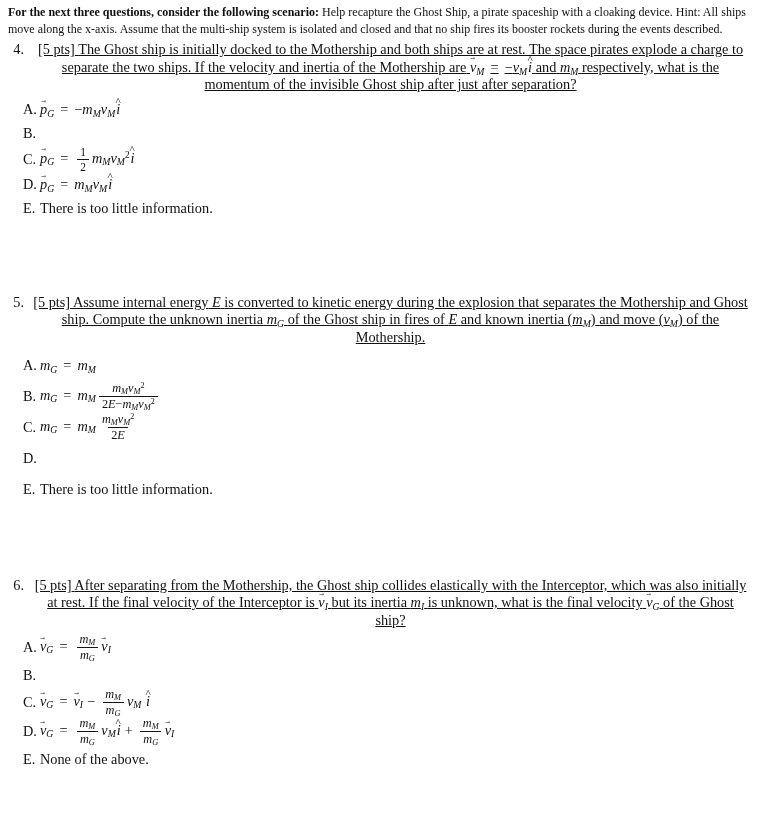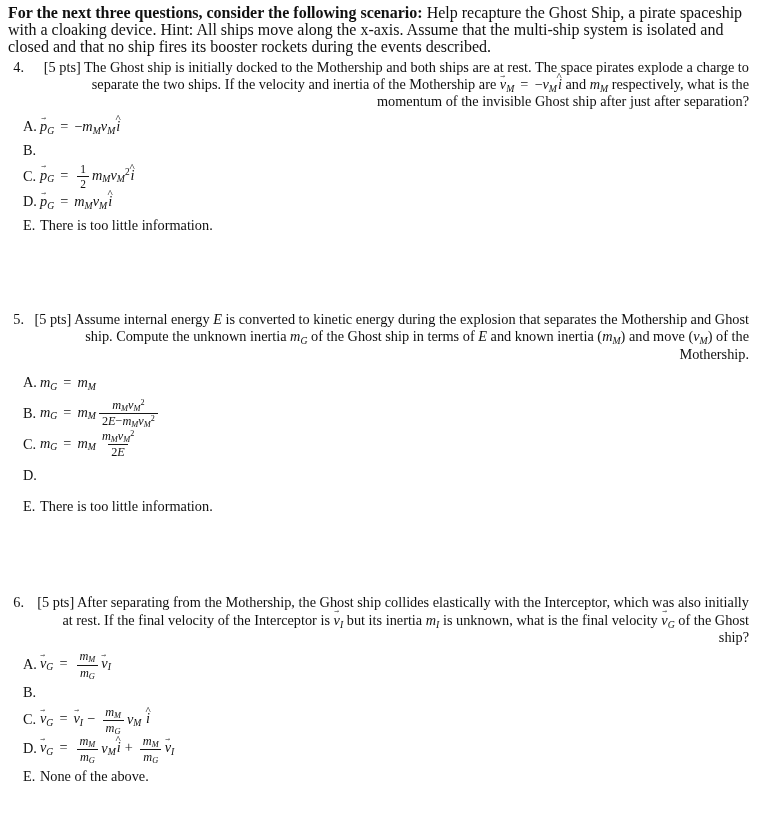--- a/index.html
+++ b/index.html
@@ -19,21 +19,21 @@
   .page {
     width: 761px;
     height: 839px;
     box-sizing: border-box;
     padding: 4px 12px 0 6px;
     position: relative;
   }
 
   
   .intro {
-    font-size: 16px;
+    font-size: 12px;
     line-height: 17.2px;
     margin: 0 0 3px 0;
     text-align: left;
     padding-left: 2px;
   }
   .intro .lead { font-weight: bold; }
 
   
   .question {
     position: relative;
@@ -46,21 +46,22 @@
   }
   .q-num {
     width: 26px;
     flex: 0 0 26px;
     text-align: right;
     padding-right: 8px;
     box-sizing: border-box;
   }
   .q-body {
     flex: 1 1 auto;
-    text-align: right;
+    text-align: center;
+    text-decoration: underline;
   }
   .q-pts { white-space: nowrap; }
 
   
   .choices {
     margin: 4px 0 0 0;
     padding: 0;
     list-style: none;
   }
   .choice {
@@ -220,21 +221,21 @@
 
   <div class="question">
     <div class="q-head">
       <div class="q-num">5.</div>
       <div class="q-body">
         <span class="q-pts">[5 pts]</span>
         <span>Assume internal energy</span>
         <span class="mi">E</span>
         <span>is converted to kinetic energy during the explosion that separates the Mothership and Ghost ship. Compute the unknown inertia</span>
         <span class="m"><span class="mi">m</span><sub class="s">G</sub></span>
-        <span>of the Ghost ship in terms of</span>
+        <span>of the Ghost ship in fires of</span>
         <span class="mi">E</span>
         <span>and known inertia</span>
         <span class="m"><span class="up">(</span><span class="mi">m</span><sub class="s">M</sub><span class="up">)</span></span>
         <span>and move</span>
         <span class="m"><span class="up">(</span><span class="mi">v</span><sub class="s">M</sub><span class="up">)</span></span>
         <span>of the Mothership.</span>
       </div>
     </div>
 
     <ul class="choices choices-q5">

